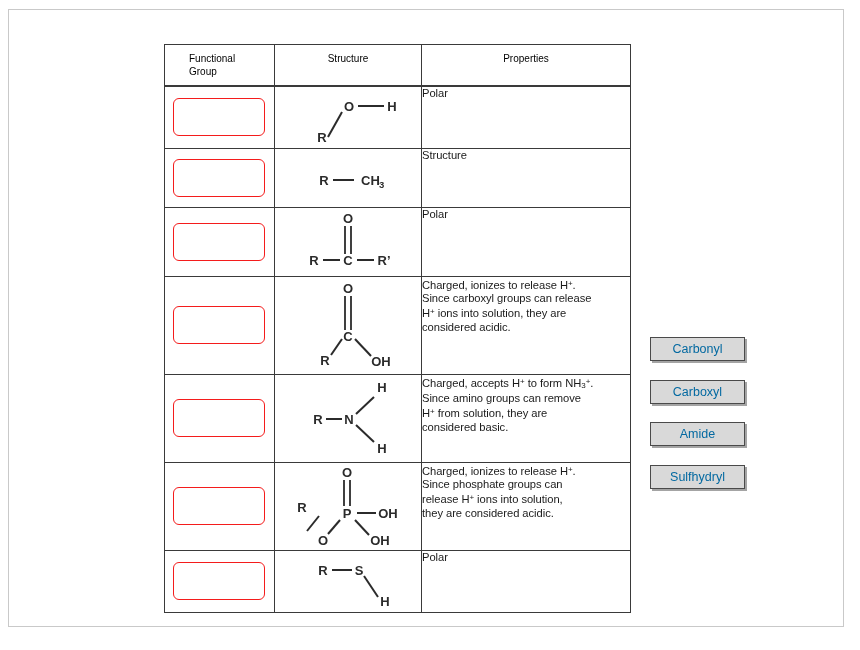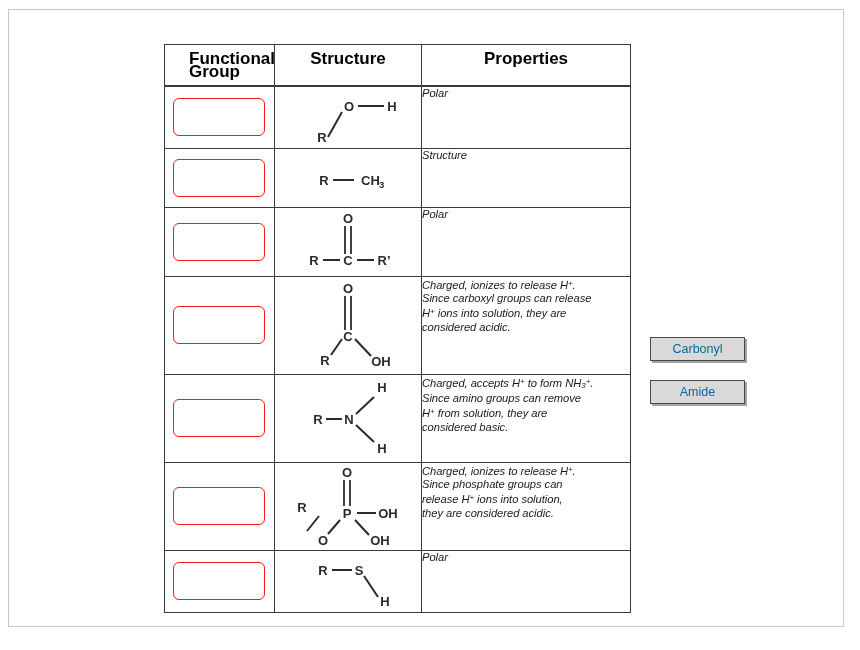--- a/index.html
+++ b/index.html
@@ -44,22 +44,22 @@
   }
   #fg-table thead th {
     background: #fff;
     border-bottom: 2px solid #3a3a3a;
   }
   .col-fg  { width: 110px; }
   .col-st  { width: 147px; }
   .col-pr  { width: 209px; }
 
   .hdr-text {
-    font-size: 17px;
-    font-weight: bold;
+    font-size: 10px;
+    font-weight: normal;
     color: #000;
     line-height: 13px;
     padding: 7px 0 7px 0;
     text-align: center;
   }
   .hdr-left {
     text-align: left;
     padding-left: 24px;
   }
 
@@ -76,21 +76,21 @@
     border-radius: 6px;
     background: #fff;
     box-sizing: border-box;
   }
 
   
   .struct-cell { position: relative; }
   .struct-svg { display: block; margin: 0 auto; }
 
   
-  .prop-cell { padding: 7px 8px 7px 7px; font-style: italic; }
+  .prop-cell { padding: 7px 8px 7px 7px; }
   .prop-text {
     font-size: 11.2px;
     line-height: 13.4px;
     color: #1a1a1a;
     white-space: pre-line;
     letter-spacing: -0.05px;
   }
 
   
   #labels {
@@ -304,16 +304,18 @@
         <td class="prop-cell">
           <div class="prop-text">Polar</div>
         </td>
       </tr>
 
     </tbody>
   </table>
 
   <div id="labels">
     <div class="drag-label">Carbonyl</div>
+    <div class="drag-label">Carboxyl</div>
     <div class="drag-label">Amide</div>
+    <div class="drag-label">Sulfhydryl</div>
   </div>
 
 </div>
 
 </body></html>

